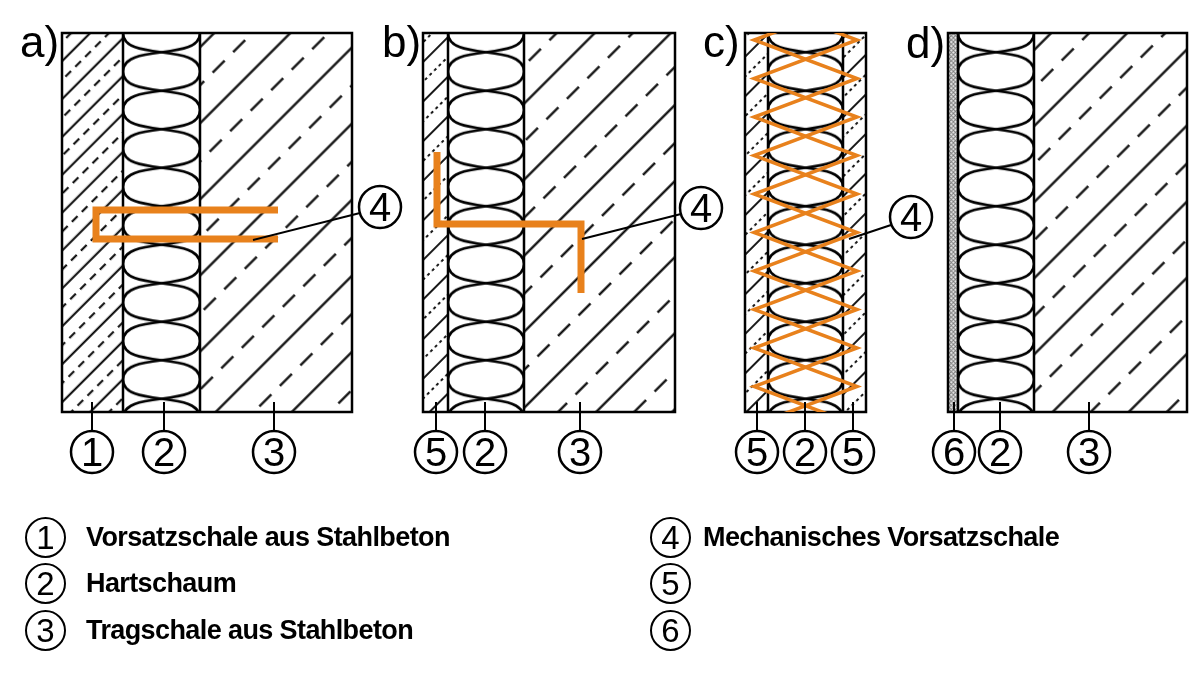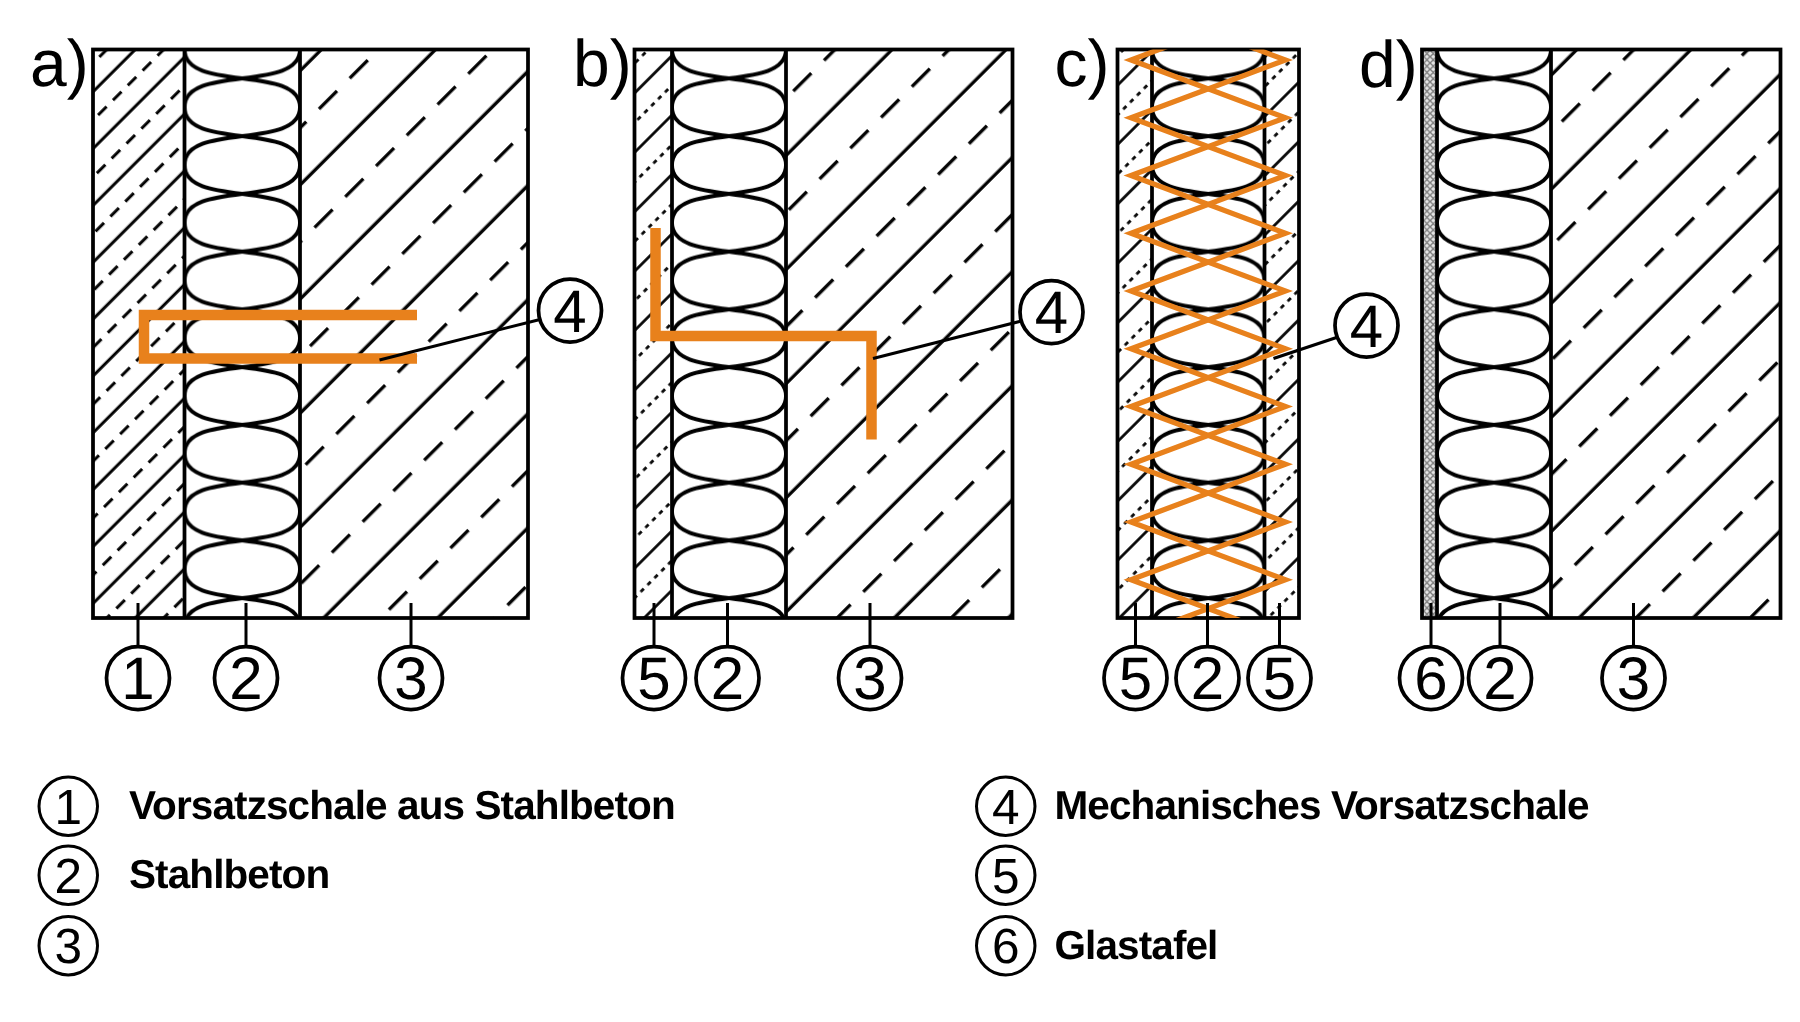--- a/index.html
+++ b/index.html
@@ -157,31 +157,31 @@
   </svg>
 
   <div>
 
     <div class="legend-row" style="left:25px;top:517px">
       <span class="lg-circle">1</span>
       <span class="lg-text">Vorsatzschale aus Stahlbeton</span>
     </div>
     <div class="legend-row" style="left:25px;top:563px">
       <span class="lg-circle">2</span>
-      <span class="lg-text">Stahlbeton</span>
+      <span class="lg-text">Hartschaum</span>
     </div>
     <div class="legend-row" style="left:25px;top:610px">
       <span class="lg-circle">3</span>
+      <span class="lg-text">Tragschale aus Stahlbeton</span>
     </div>
 
     <div class="legend-row gap-sm" style="left:650px;top:517px">
       <span class="lg-circle">4</span>
       <span class="lg-text">Mechanisches Vorsatzschale</span>
     </div>
     <div class="legend-row gap-sm" style="left:650px;top:563px">
       <span class="lg-circle">5</span>
     </div>
     <div class="legend-row gap-sm" style="left:650px;top:610px">
       <span class="lg-circle">6</span>
-      <span class="lg-text">Glastafel</span>
     </div>
   </div>
 </div>
 
 </body></html>

